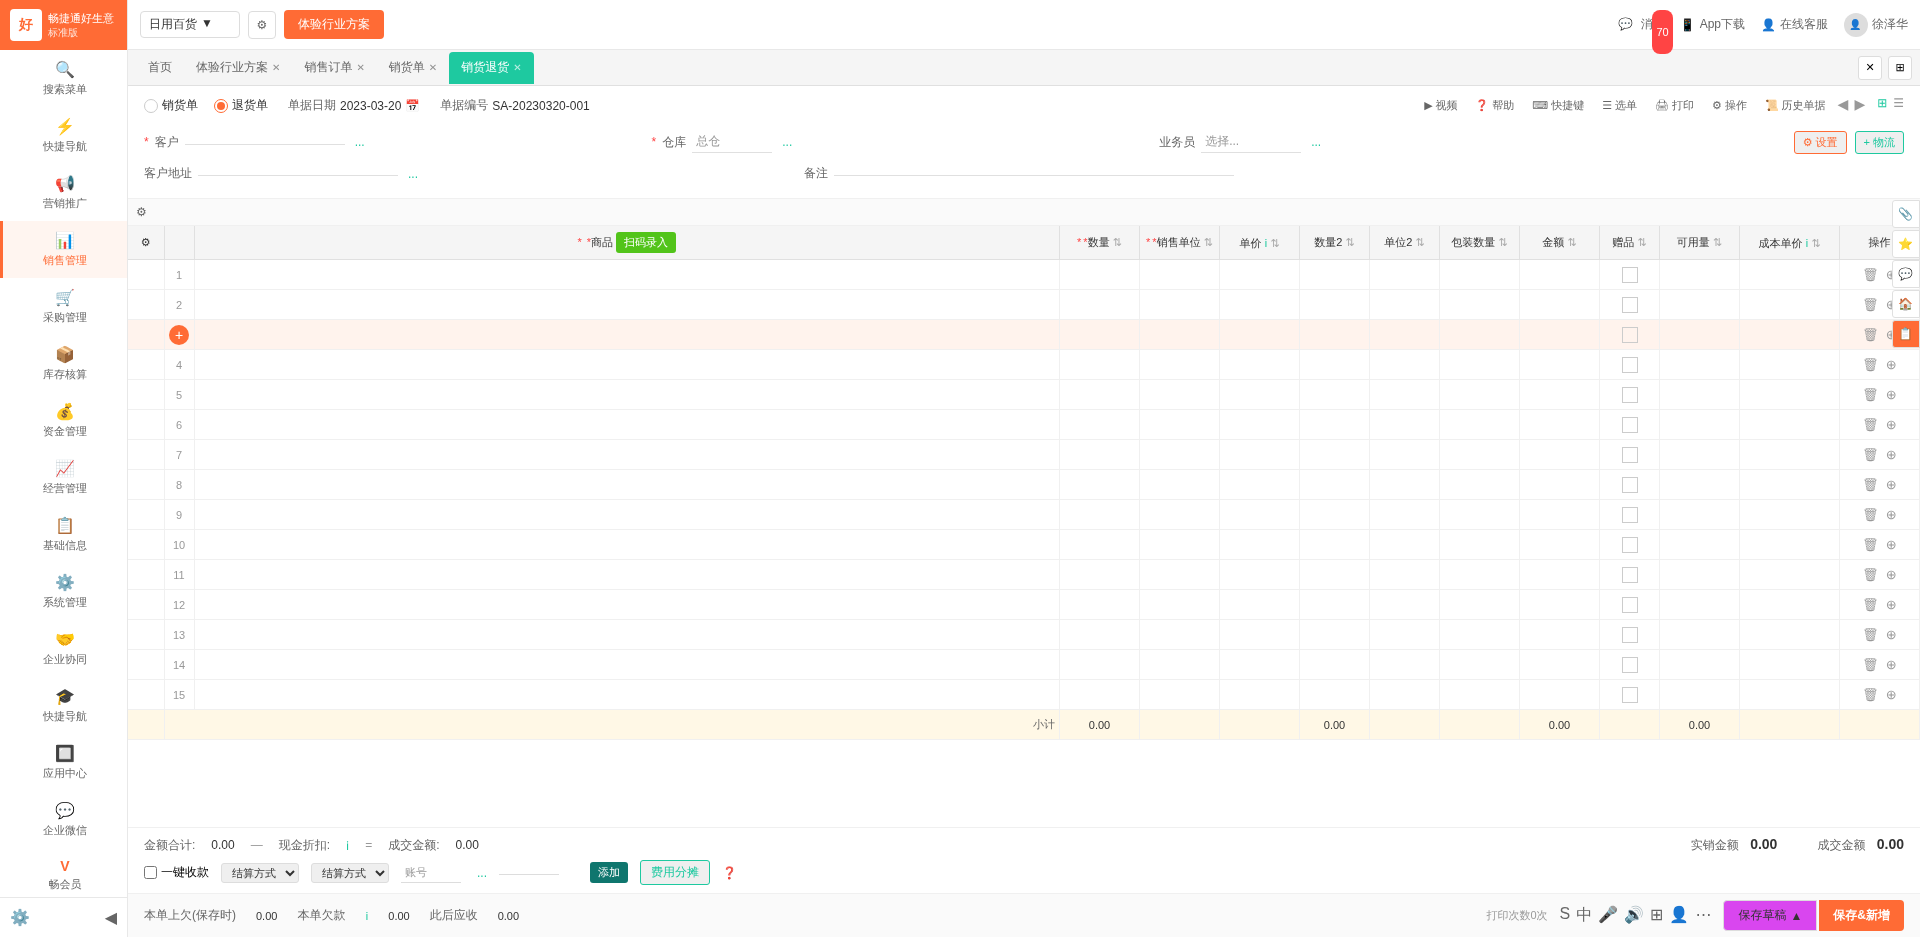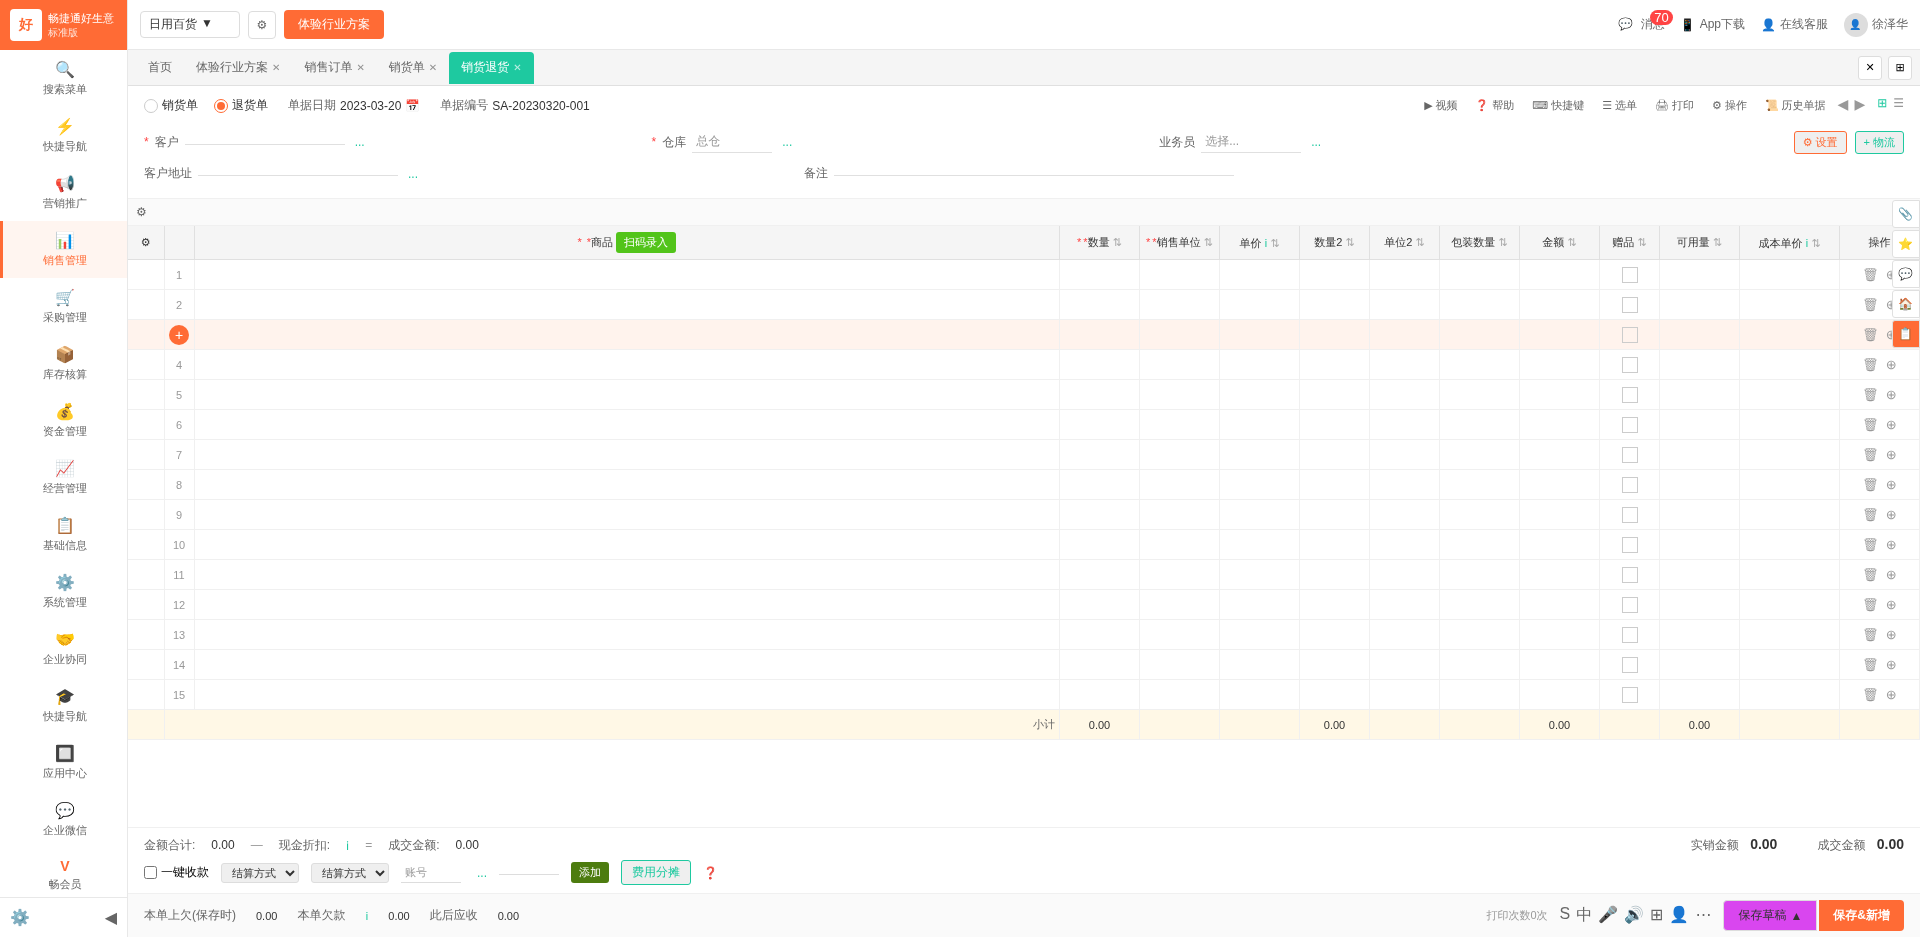--- a/index.html
+++ b/index.html
@@ -21,21 +21,21 @@
     .main { margin-left: 128px; height: 937px; display: flex; flex-direction: column; }
 
     
     .top-nav { background: #fff; height: 50px; display: flex; align-items: center; justify-content: space-between; padding: 0 12px; border-bottom: 1px solid #e8e8e8; }
     .top-nav-left { display: flex; align-items: center; gap: 8px; }
     .breadcrumb-select { display: flex; align-items: flex-start; gap: 4px; padding: 4px 8px; border: 1px solid #ddd; border-radius: 4px; cursor: pointer; color: #333; font-size: 12px; min-width: 100px; }
     .settings-btn { width: 28px; height: 28px; border: 1px solid #ddd; border-radius: 4px; display: flex; align-items: center; justify-content: center; cursor: pointer; color: #666; }
     .experience-btn { background: #ff6b35; color: #fff; border: none; padding: 6px 14px; border-radius: 4px; cursor: pointer; font-size: 12px; }
     .top-nav-right { display: flex; align-items: center; gap: 16px; font-size: 12px; color: #666; }
     .nav-badge { position: relative; cursor: pointer; }
-    .badge-count { position: absolute; top: -6px; right: -8px; background: #ff4444; color: #fff; font-size: 13px; border-radius: 8px; padding: 0 4px; min-width: 16px; text-align: center; }
+    .badge-count { position: absolute; top: -6px; right: -8px; background: #ff4444; color: #fff; font-size: 11px; border-radius: 8px; padding: 16px 4px; min-width: 16px; text-align: center; }
     .nav-icon-btn { display: flex; align-items: center; gap: 4px; cursor: pointer; color: #666; }
     .user-info { display: flex; align-items: center; gap: 4px; cursor: pointer; }
     .user-avatar { width: 24px; height: 24px; background: #ddd; border-radius: 50%; display: flex; align-items: center; justify-content: center; font-size: 10px; }
 
     
     .tabs-bar { background: #f5f5f5; display: flex; align-items: center; border-bottom: 1px solid #e0e0e0; padding: 0 8px; height: 36px; }
     .tab { display: flex; align-items: center; gap: 4px; padding: 0 12px; height: 32px; cursor: pointer; color: #666; font-size: 12px; border-radius: 4px 4px 0 0; position: relative; }
     .tab.active { background: #1ec9a0; color: #fff; }
     .tab-close { font-size: 10px; cursor: pointer; opacity: 0.7; }
     .tab-actions { margin-left: auto; display: flex; gap: 6px; }
@@ -92,21 +92,21 @@
     .form-footer { padding: 8px 16px; border-top: 1px solid #f0f0f0; background: #fff; }
     .footer-row1 { display: flex; align-items: center; gap: 16px; margin-bottom: 6px; }
     .footer-label { color: #666; font-size: 12px; }
     .footer-value { color: #333; font-size: 12px; }
     .minus-sign { color: #999; }
     .equals-sign { color: #999; }
     .footer-row2 { display: flex; align-items: center; gap: 12px; }
     .one-click-checkbox { display: flex; align-items: center; gap: 4px; cursor: pointer; font-size: 12px; }
     .footer-select { border: 1px solid #ddd; padding: 2px 6px; border-radius: 3px; font-size: 11px; cursor: pointer; color: #333; }
     .footer-input { border-bottom: 1px solid #ddd; padding: 2px 4px; font-size: 11px; min-width: 80px; color: #999; }
-    .add-btn { background: #4d7c0f; color: #fff; border: none; padding: 3px 8px; border-radius: 3px; cursor: pointer; font-size: 11px; }
+    .add-btn { background: #0f766e; color: #fff; border: none; padding: 3px 8px; border-radius: 3px; cursor: pointer; font-size: 11px; margin-left: 19px; }
     .expense-split-btn { border: 1px solid #1ec9a0; color: #1ec9a0; padding: 3px 10px; border-radius: 3px; cursor: pointer; font-size: 12px; }
 
     .form-bottom-bar { display: flex; align-items: center; justify-content: space-between; padding: 6px 16px; border-top: 1px solid #f0f0f0; background: #fafafa; }
     .bottom-stats { display: flex; gap: 20px; font-size: 11px; color: #666; }
     .stat-item { display: flex; align-items: center; gap: 20px; }
     .stat-val { color: #333; }
     .bottom-right { display: flex; align-items: center; gap: 12px; }
     .print-info { font-size: 11px; color: #999; }
     .taskbar-icons { display: flex; gap: 6px; }
     .taskbar-icon { font-size: 16px; cursor: pointer; color: #666; }

